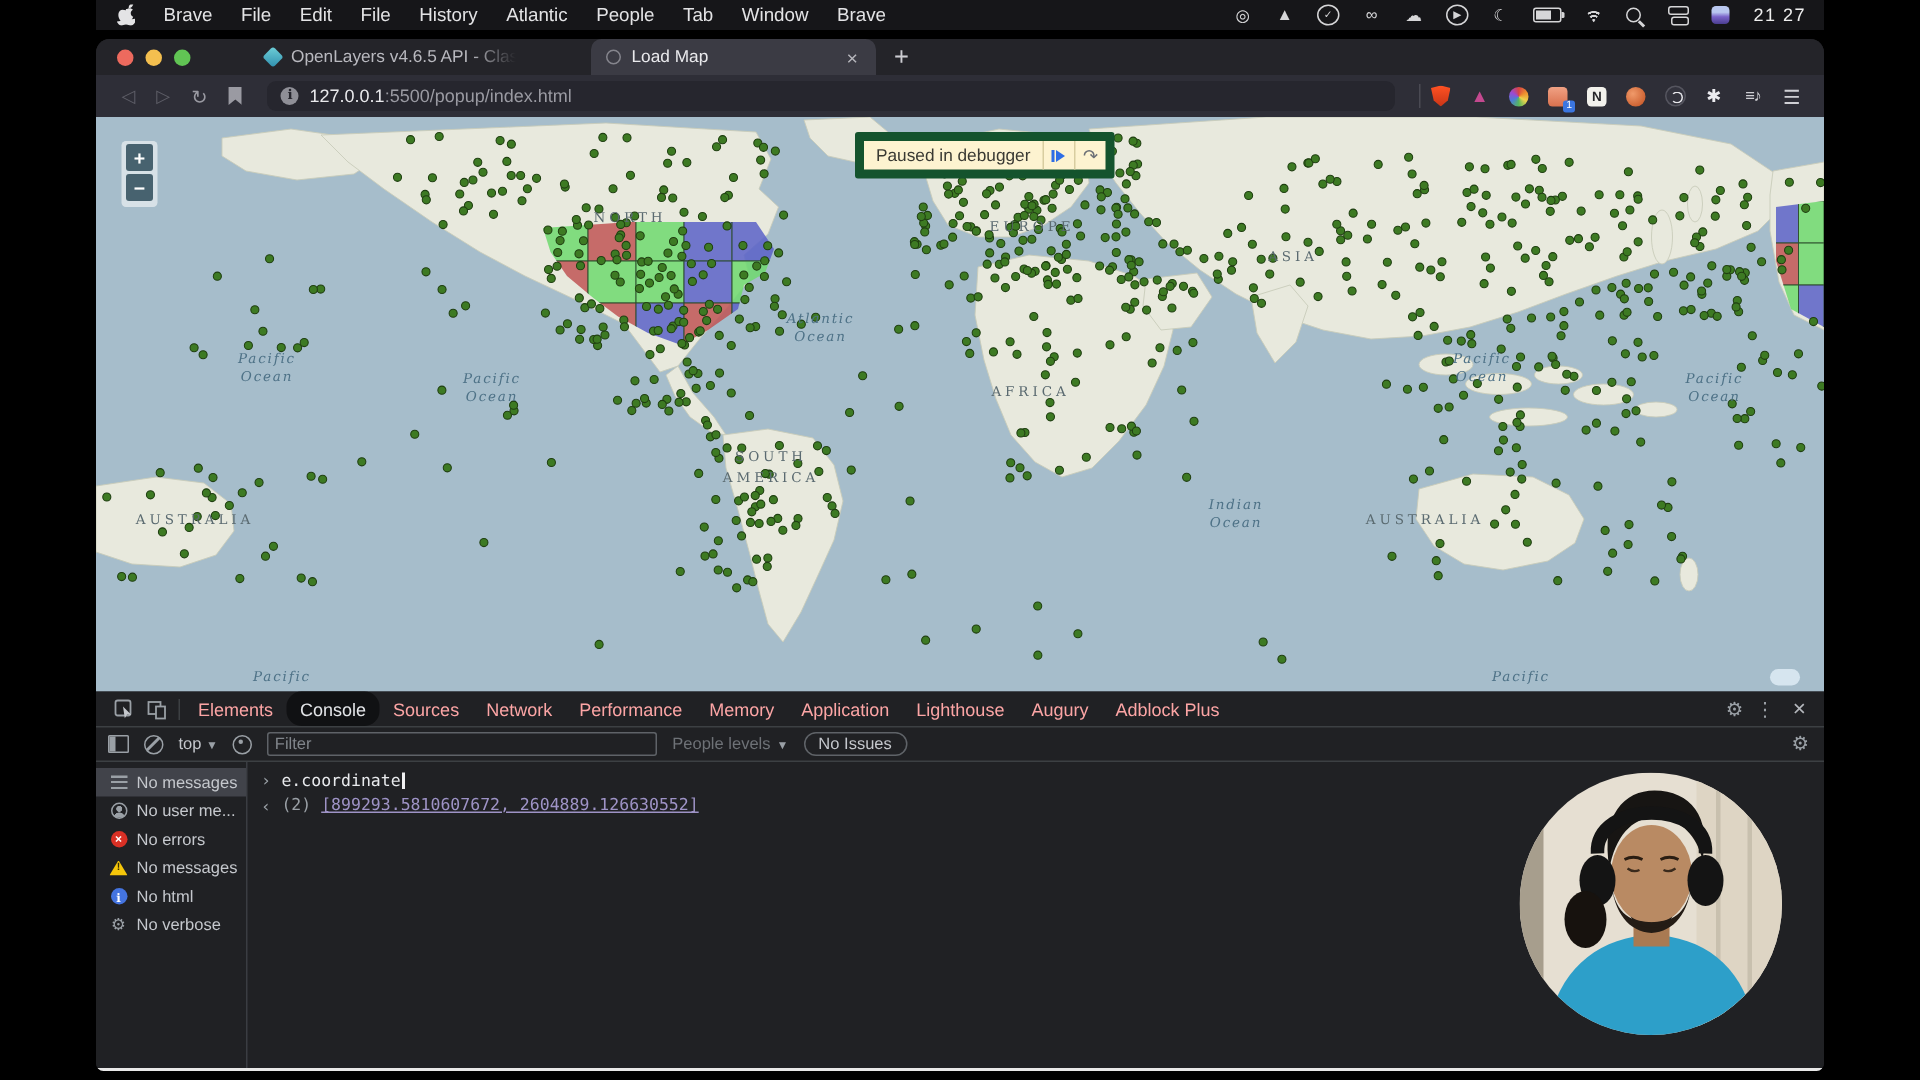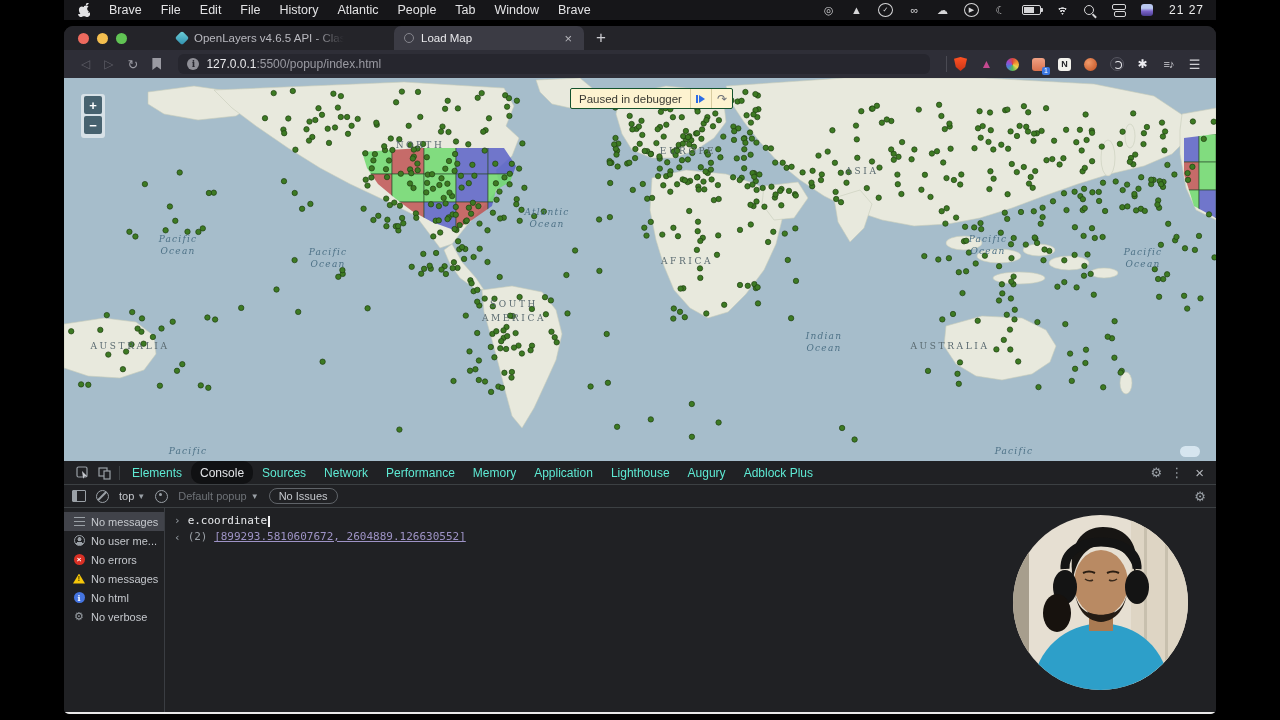--- a/index.html
+++ b/index.html
@@ -70,35 +70,35 @@
   .ext-menu{color:#cfcfd4;font-size:13px;}
   
   .page{position:absolute;left:0;top:52px;width:1152px;height:383px;background:#a6bdcb;overflow:hidden;}
   .map-label{font-family:"DejaVu Serif",serif;fill:#57707d;}
   .lbl-continent{font-size:9px;letter-spacing:2.6px;fill:#5a6a70;}
   .lbl-ocean{font-style:italic;font-size:9px;letter-spacing:1.2px;fill:#4e7287;}
   .zoomctl{position:absolute;left:17px;top:16px;width:24px;height:44px;background:rgba(255,255,255,.55);border-radius:3px;
     display:flex;flex-direction:column;gap:2px;padding:2px;box-sizing:border-box;align-items:center;}
   .zbtn{width:18px;height:18px;background:#47626f;color:#fff;border-radius:2px;font-size:13px;font-weight:bold;
     display:flex;align-items:center;justify-content:center;line-height:1;}
-  .paused{position:absolute;left:506px;top:10px;height:19px;background:#fdf3d0;border:1px solid #14532d;border-radius:2px;
+  .paused{position:absolute;left:506px;top:10px;height:19px;background:#fdf3d0;border:6px solid #14532d;border-radius:2px;
     display:flex;align-items:center;font-size:11.5px;color:#3a3a33;}
   .paused .txt{padding:0 8px;}
   .paused .pbtn{display:flex;align-items:center;justify-content:center;width:20px;height:100%;border-left:1px solid #d8cda0;}
   .resume-shape{display:flex;align-items:center;gap:1px;}
   .resume-shape i{display:block;width:2px;height:8px;background:#2e6de5;}
   .resume-shape u{display:block;width:0;height:0;border-left:6px solid #2e6de5;border-top:4px solid transparent;border-bottom:4px solid transparent;}
   .step-shape{color:#6b6f76;font-size:12px;line-height:1;}
   .attrib{position:absolute;right:16px;bottom:4px;width:20px;height:11px;border-radius:6px;background:rgba(222,236,246,.85);}
   
   .devtools{position:absolute;left:0;top:435px;width:1152px;height:251px;background:#202124;display:flex;flex-direction:column;color:#9aa0a6;}
   .dt-tabs{height:23px;display:flex;align-items:center;border-bottom:1px solid #3c4043;padding-left:8px;flex:none;}
   .dt-icon{display:flex;align-items:center;justify-content:center;width:22px;height:100%;}
   .dt-sep{width:1px;height:14px;background:#3c4043;margin:0 3px;}
-  .dt-tab{font-size:12px;color:#5eead4;padding:0 9px;height:100%;display:flex;align-items:center;white-space:nowrap;}
+  .dt-tab{font-size:12px;color:#fca5a5;padding:0 9px;height:100%;display:flex;align-items:center;white-space:nowrap;}
   .dt-tab.active{background:#101113;color:#e3e5e8;border-radius:10px;}
   .dt-tabs-right{margin-left:auto;display:flex;align-items:center;padding-right:8px;gap:4px;}
   .gear{font-size:13px;color:#9aa0a6;}
   .kebab{font-size:13px;color:#9aa0a6;padding:0 4px;}
   .dt-close{font-size:15px;color:#b3b6bb;padding:0 4px;}
   .dt-filterrow{height:22px;display:flex;align-items:center;border-bottom:1px solid #3c4043;padding-left:8px;gap:10px;flex:none;}
   .ftool{display:flex;align-items:center;justify-content:center;font-size:12px;color:#9aa0a6;}
   .circle-slash{width:11px;height:11px;border:1.5px solid #9aa0a6;border-radius:50%;position:relative;}
   .circle-slash::after{content:'';position:absolute;left:-1px;top:4px;width:12px;height:1.5px;background:#9aa0a6;transform:rotate(-45deg);}
   .sidebar-toggle{width:12px;height:10px;border:1px solid #9aa0a6;border-radius:1px;position:relative;}
@@ -1191,22 +1191,23 @@
         <span class="ftool">
             <span class="circle-slash"></span>
           </span>
         <span class="ctx">
             <span>top</span>
             <span class="caret">▼</span>
           </span>
         <span class="ftool">
             <span class="eye"></span>
           </span>
+        <input class="filter-input" placeholder="Filter" style="">
         <span class="levels">
-            <span>Default popup</span>
+            <span>People levels</span>
             <span class="caret">▼</span>
           </span>
         <span class="noissues">No Issues</span>
         <span class="dt-filter-right"><span class="gear">⚙</span></span>
       </div>
       <div class="dt-main">
         <div class="dt-sidebar" id="dt-sidebar">
             <div class="sb-item selected">
               <span class="sbic">
                 <span class="ic-list"></span>

